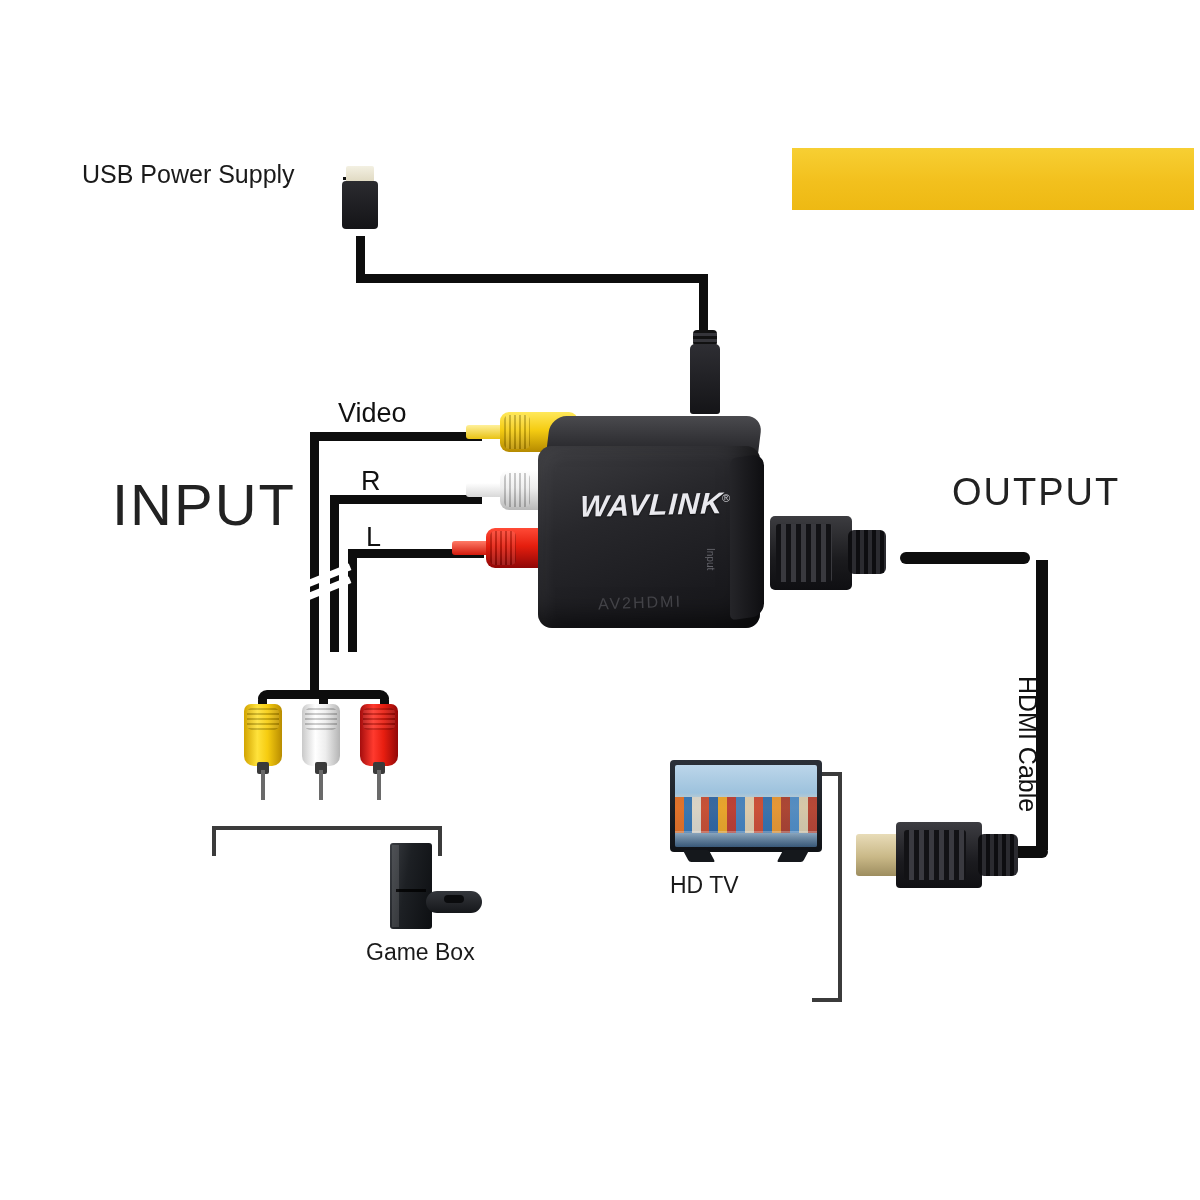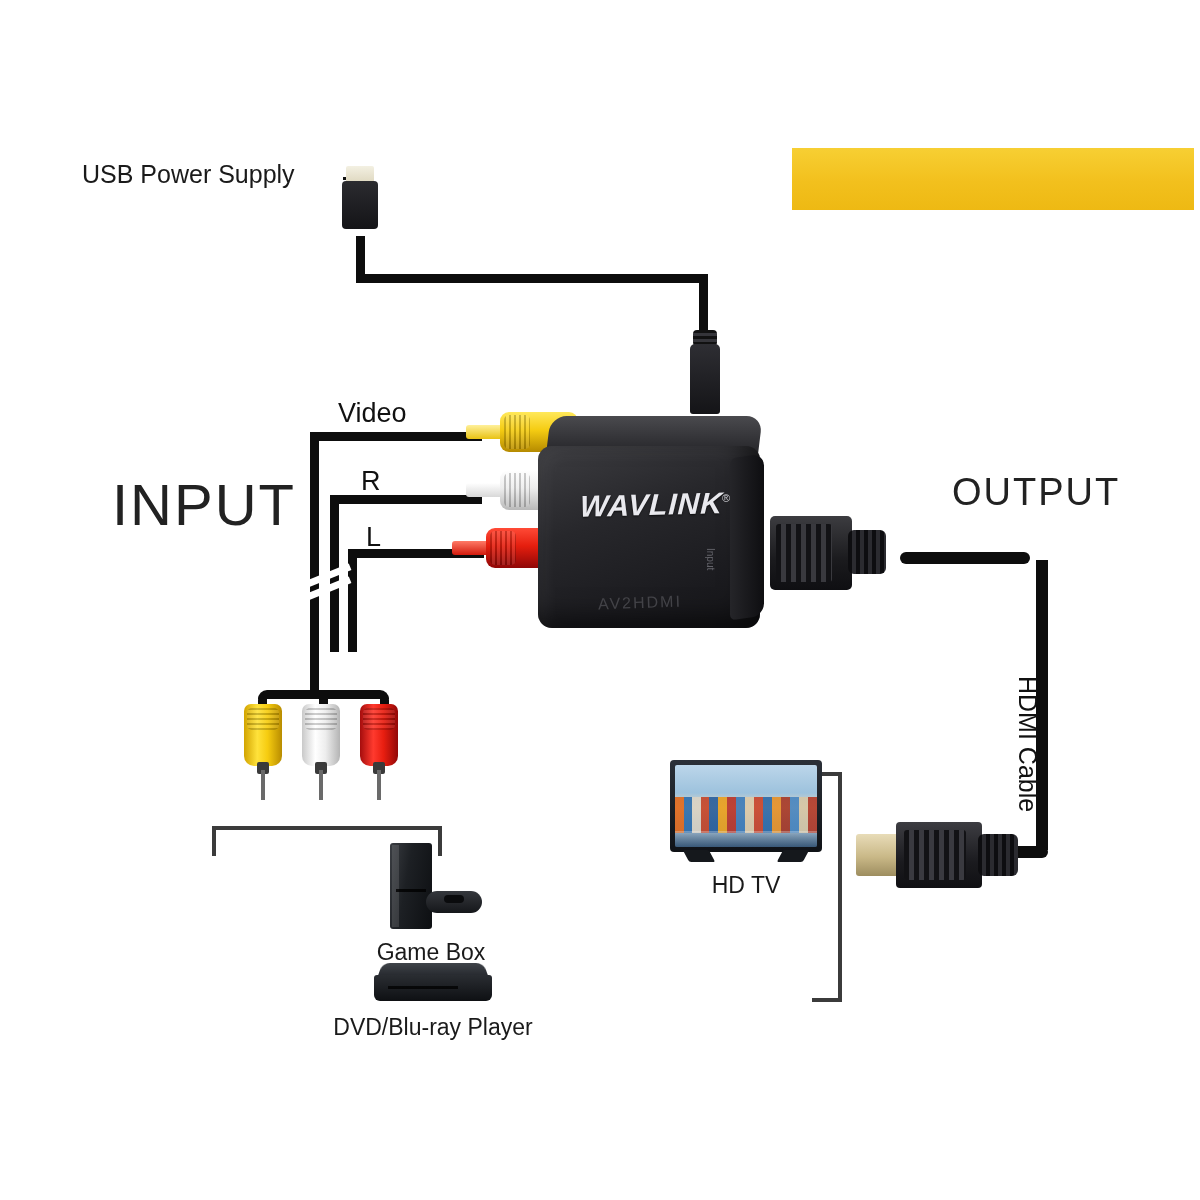--- a/index.html
+++ b/index.html
@@ -140,21 +140,21 @@
   #out-brk-b{left:812px;top:998px;width:30px;height:4px;}
 
   
   #usb-plug{left:340px;top:166px;width:42px;height:76px;}
   #usb-plug .metal{position:absolute;left:6px;top:0;width:28px;height:18px;
     background:linear-gradient(180deg,#f3f0e2,#ddd6bd);border-radius:2px;}
   #usb-plug .body{position:absolute;left:2px;top:15px;width:36px;height:48px;
     background:linear-gradient(180deg,#2b2b2f,#141417);border-radius:4px;}
 
   
-  .dev{position:absolute;text-align:center;}
+  .dev{position:absolute;}
   .dev .cap{font-size:23px;color:#1a1a1a;white-space:nowrap;}
 
   
   #tvbox-art{position:relative;width:96px;height:52px;margin:0 auto 6px;}
   #tvbox-art .shell{position:absolute;left:0;top:6px;width:96px;height:42px;
     background:linear-gradient(180deg,#3b3f3c,#141613 70%,#0a0c0a);border-radius:14px/16px;}
   #tvbox-art .gloss{position:absolute;left:8px;top:9px;width:80px;height:12px;
     background:linear-gradient(180deg,rgba(255,255,255,.35),rgba(255,255,255,0));border-radius:12px;}
   #tvbox-art .d1{position:absolute;left:20px;top:20px;width:16px;height:12px;background:#d8dbd2;border-radius:50%;opacity:.8;}
   #tvbox-art .d2{position:absolute;left:62px;top:20px;width:13px;height:11px;background:#cfd3ca;border-radius:50%;opacity:.75;}
@@ -347,28 +347,20 @@
     <div id="gamebox-art">
       <div class="tower"></div>
         <div class="tower-hi"></div>
         <div class="slot"></div>
         <div class="pad"></div>
     </div>
     <div class="cap">Game Box</div>
   </div>
 
 
-  <div class="dev" style="left:330px;top:962px;width:206px;">
-    <div id="dvd-art">
-      <div class="top"></div>
-        <div class="front"></div>
-        <div class="tray"></div>
-    </div>
-    <div class="cap">DVD/Blu-ray Player</div>
-  </div>
 
   <div class="dev" style="left:670px;top:760px;width:152px;">
     <div id="hdtv-art">
       <div class="bezel"></div>
       <div class="screen">
         <div class="sc-blobs"></div>
         <div class="sc-refl"></div>
       </div>
       <div class="foot-l"></div>
         <div class="foot-r"></div>

